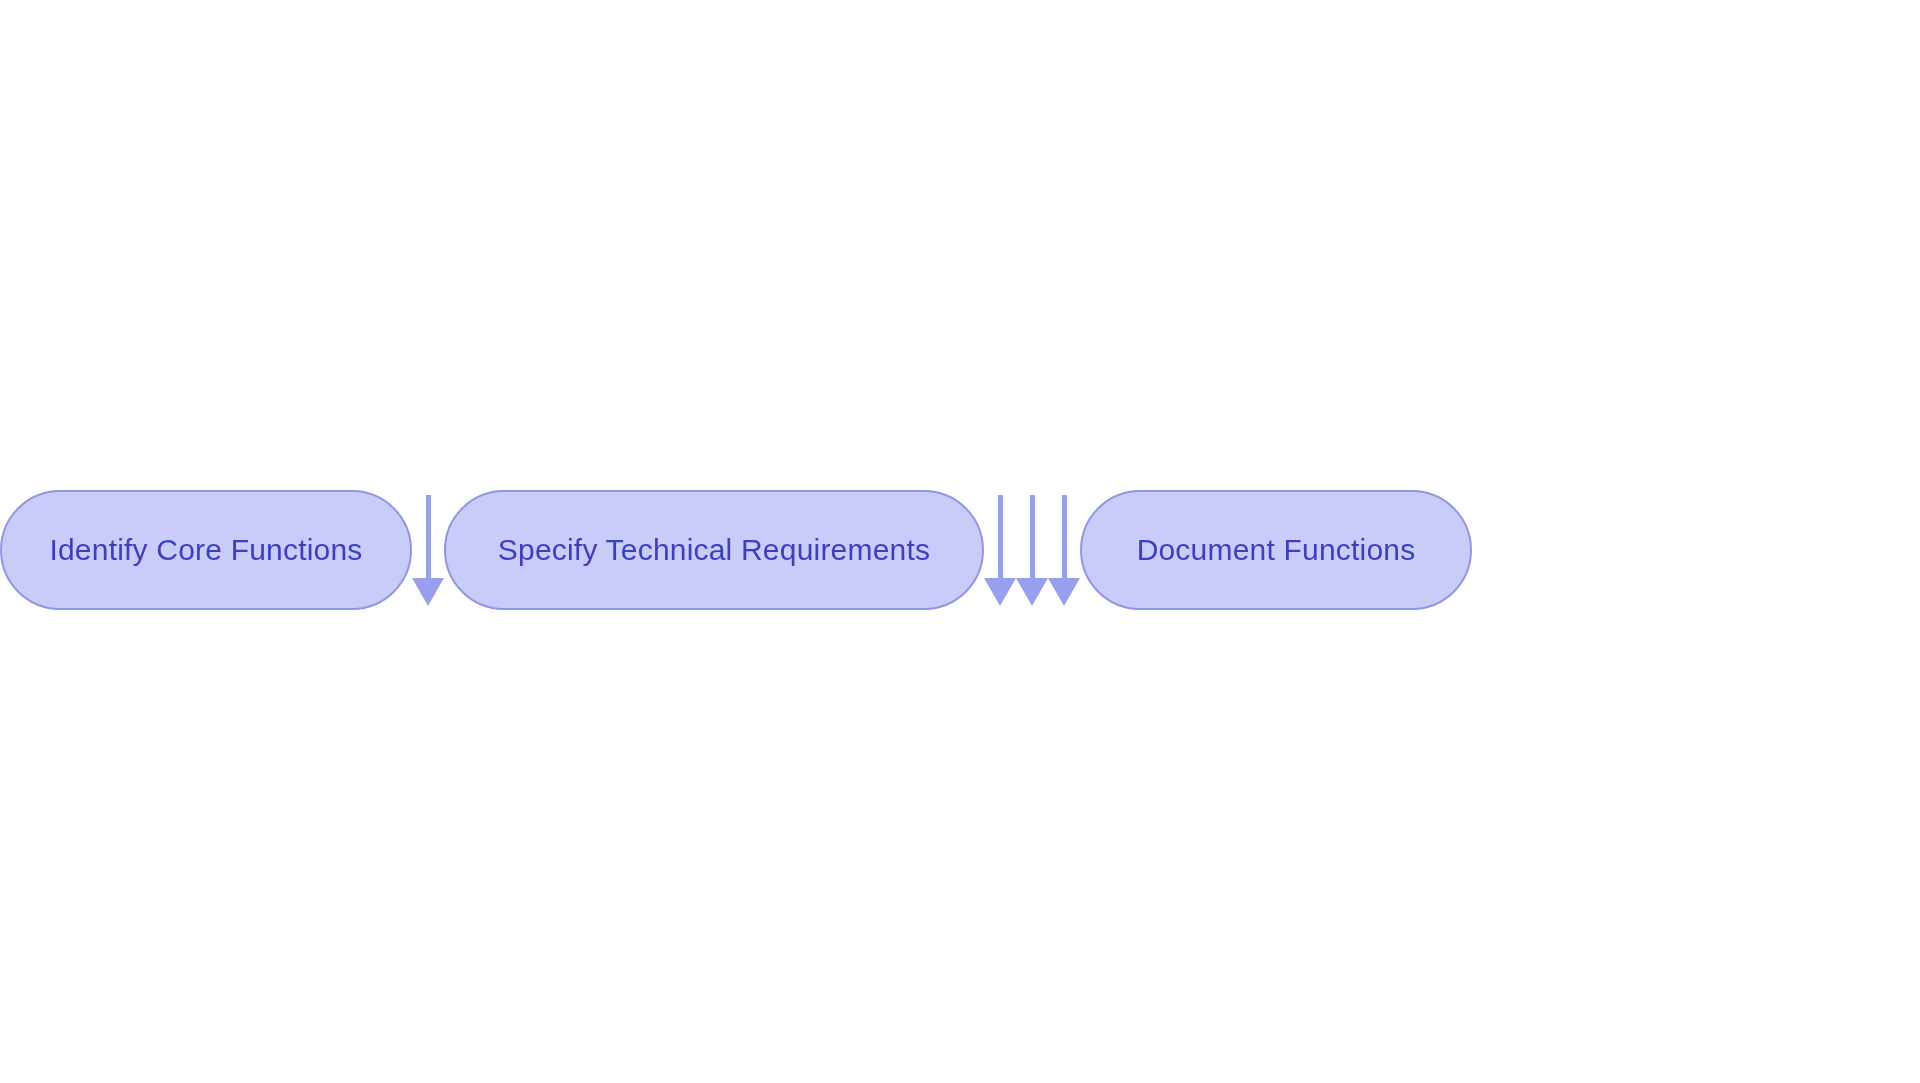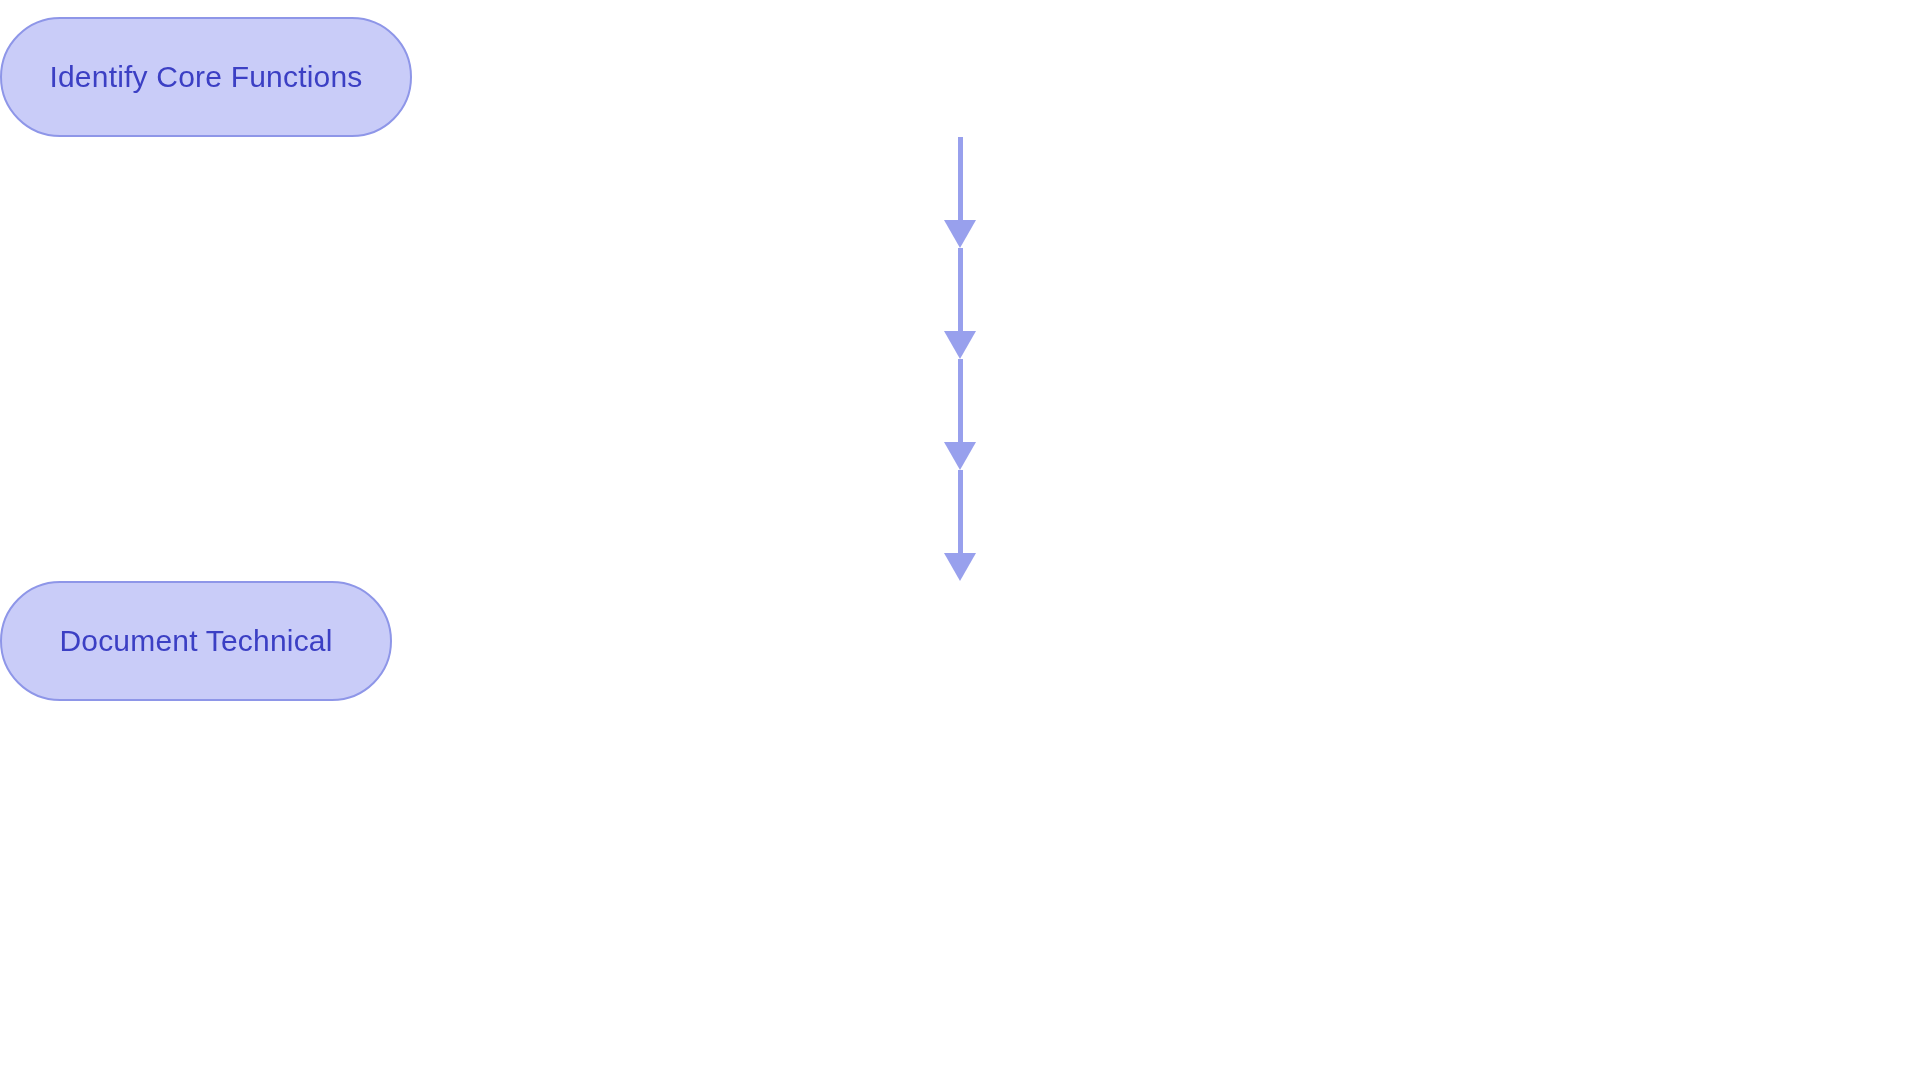--- a/index.html
+++ b/index.html
@@ -15,21 +15,21 @@
     height: 1083px;
     background: var(--background);
     font-family: "Liberation Sans", sans-serif;
     overflow: hidden;
   }
   .canvas {
     position: relative;
     width: 1920px;
     height: 1083px;
     display: flex;
-    flex-direction: column;
+    align-items: center;
     padding-top: 17px;
   }
   .flow-node {
     height: 120px;
     border-radius: 60px;
     background: var(--node-fill);
     border: 2px solid var(--node-border);
     display: flex;
     align-items: center;
     justify-content: center;
@@ -66,35 +66,38 @@
 
   <div class="flow-node" style="width: 412px;">
     <span>Identify Core Functions</span>
   </div>
 
   <div class="arrow-connector">
     <div class="arrow-line"></div>
     <div class="arrow-head"></div>
   </div>
 
+  <div class="flow-node" style="width: 540px;">
+    <span>Specify Technical Requirements</span>
+  </div>
 
   <div class="arrow-connector">
     <div class="arrow-line"></div>
     <div class="arrow-head"></div>
   </div>
 
 
   <div class="arrow-connector">
     <div class="arrow-line"></div>
     <div class="arrow-head"></div>
   </div>
 
 
   <div class="arrow-connector">
     <div class="arrow-line"></div>
     <div class="arrow-head"></div>
   </div>
 
   <div class="flow-node" style="width: 392px;">
-    <span>Document Technical</span>
+    <span>Document Functions</span>
   </div>
 
 </div>
 
 </body></html>

